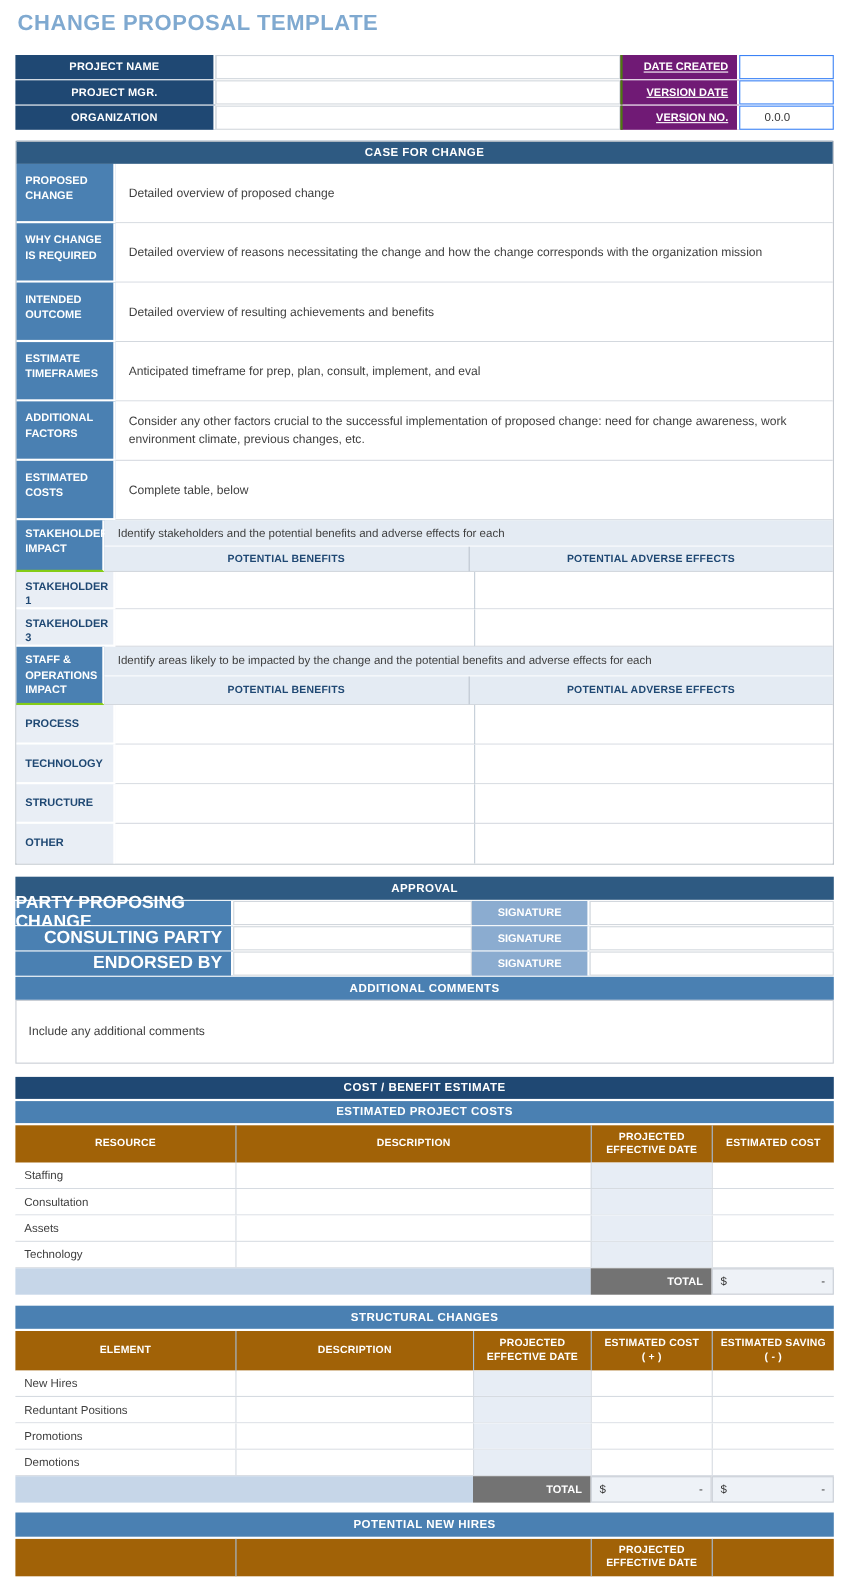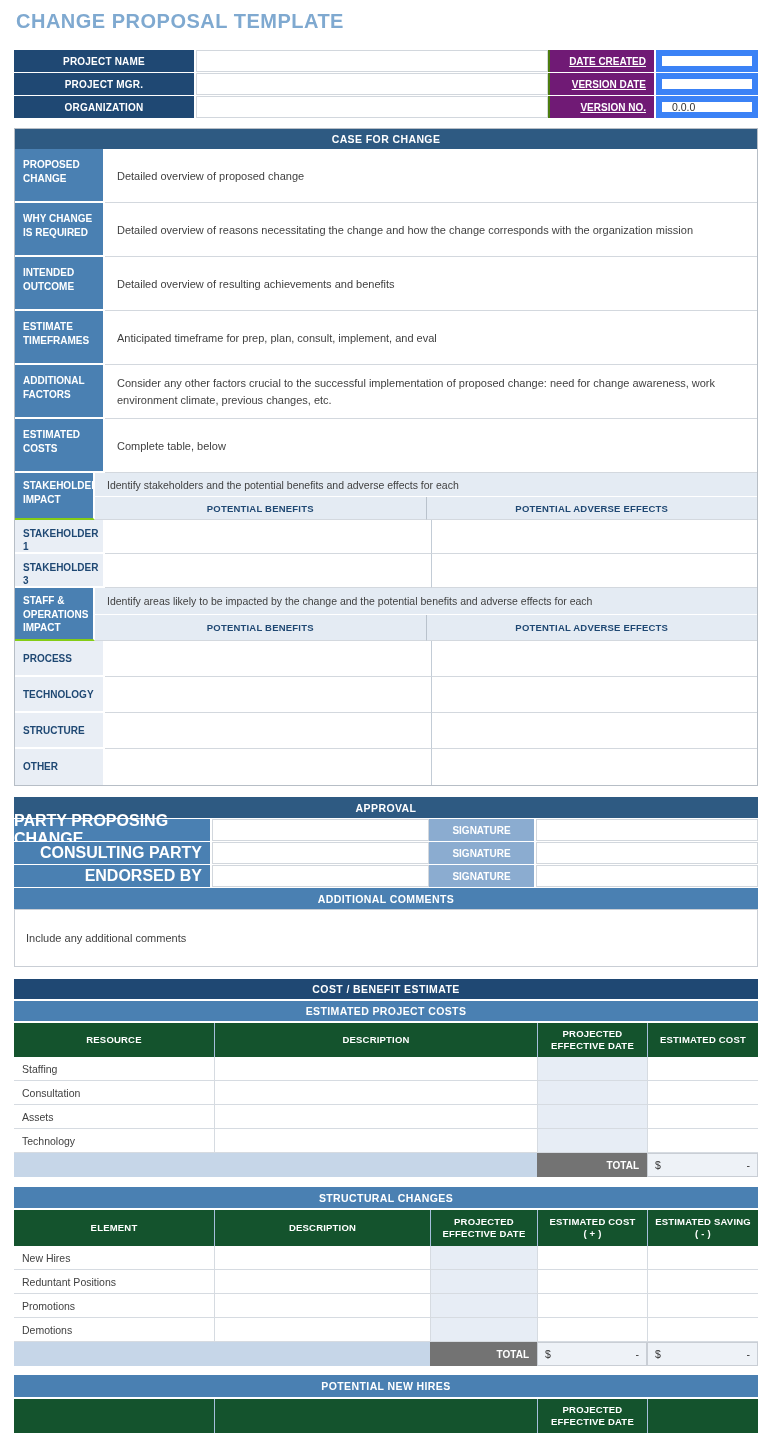--- a/index.html
+++ b/index.html
@@ -23,22 +23,22 @@
     width: 182px; background: #1F4873; color: #fff; font-weight: bold; font-size: 10px;
     display: flex; align-items: center; justify-content: center; letter-spacing: .2px;
     border-right: 2px solid #fff;
   }
   .meta-input { flex: 1; background: #fff; border: 1px solid #d2d7dd; }
   .meta-rlbl {
     width: 108px; background: #701a75; color: #fff; font-weight: bold; font-size: 10px;
     display: flex; align-items: center; justify-content: flex-end; padding-right: 8px;
     border-left: 2px solid #4d7c0f; border-right: 2px solid #fff; text-decoration: underline;
   }
-  .meta-val { width: 102px; background: #fff; border: 6px solid #3b82f6;
-    display: flex; align-items: center; padding-left: 10px; font-size: 10.5px; color: #333; }
+  .meta-val { width: 86px; background: #fff; border: 1px solid #3b82f6;
+    display: flex; align-items: center; padding-left: 22px; font-size: 10.5px; color: #333; }
 
   
   .banner {
     height: 21px; display: flex; align-items: center; justify-content: center;
     color: #fff; font-weight: bold; font-size: 10.5px; letter-spacing: .4px;
   }
   .banner.slate { background: #2E5A82; }
   .banner.navy  { background: #1F4873; }
   .banner.blue  { background: #4A80B2; }
 
@@ -102,21 +102,21 @@
   .comments-banner { margin-top: 1px; }
   .comments-box {
     height: 58px; background: #fff; border: 1px solid #c9ced5;
     display: flex; align-items: center; padding-left: 11px; font-size: 11px; color: #3f3f3f;
   }
 
   
   .cb { margin-top: 12px; }
   .banner.navy.h20, .banner.blue.h20 { height: 20px; }
   .gap2 { height: 2px; }
-  .colhead { display: flex; height: 34px; background: #14532d; }
+  .colhead { display: flex; height: 34px; background: #a16207; }
   .colhead.h36 { height: 36px; }
   .ch-cell {
     display: flex; flex-direction: column; align-items: center; justify-content: center;
     color: #fff; font-weight: bold; font-size: 9.5px; line-height: 1.3; letter-spacing: .2px;
     text-align: center; padding: 0 4px;
   }
   .ch-cell + .ch-cell { border-left: 1px solid #a5bedb; }
   .drow { display: flex; height: 24px; background: #fff; border-bottom: 1px solid #d6dbe1; }
   .d-c { display: flex; align-items: center; padding-left: 8px; font-size: 10.5px; color: #3f3f3f; }
   .bl { border-left: 1px solid #d6dbe1; }

